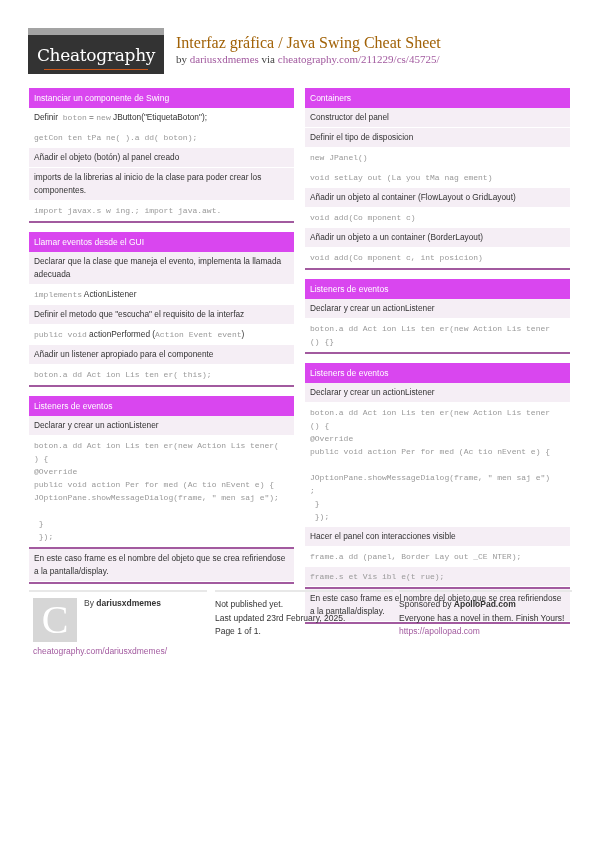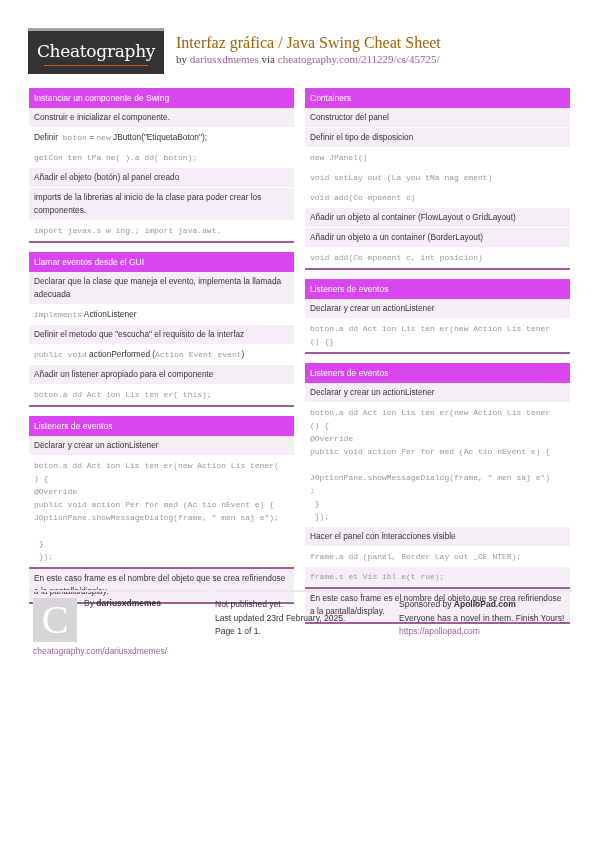--- a/index.html
+++ b/index.html
@@ -1,20 +1,20 @@
 <!DOCTYPE html>
 <html><head>
 <meta charset="utf-8">
 <style>
   * { box-sizing: border-box; margin: 0; padding: 0; }
   html, body { width: 600px; height: 849px; background: #ffffff; overflow: hidden; }
   body { font-family: "Liberation Sans", sans-serif; color: #333; position: relative; }
 
   .header { position: absolute; left: 28px; top: 28px; width: 544px; height: 46px; }
-  .logo { position: absolute; left: 0; top: 0; width: 136px; height: 46px; background: #333333; border-top: 3px solid #a3a3a3; }
+  .logo { position: absolute; left: 0; top: 0; width: 136px; height: 46px; background: #333333; border-top: 7px solid #a3a3a3; }
   .logo-text { position: absolute; left: 0; right: 0; top: 10px; text-align: center; color: #ffffff; font-family: "DejaVu Serif", serif; font-size: 17px; letter-spacing: -0.3px; }
   .logo-underline { position: absolute; left: 16px; width: 104px; top: 34px; height: 1px; background: #c8581c; }
   .title-block { position: absolute; left: 148px; top: 6px; }
   .title { font-family: "Liberation Serif", serif; font-size: 16px; color: #a16207; }
   .byline { font-family: "Liberation Serif", serif; font-size: 11px; color: #444; margin-top: 1px; }
   .byline .lnk { color: #a25a9f; }
 
   .col { position: absolute; width: 265px; }
   .col-left { left: 29px; top: 88px; }
   .col-right { left: 305px; top: 88px; }
@@ -58,21 +58,20 @@
       <span>via</span>
       <span class="lnk">cheatography.com/211229/cs/45725/</span>
     </div>
   </div>
 </div>
 
 <div class="col col-left">
 
   <div class="section">
     <div class="section-header">Instanciar un componente de Swing</div>
-    <div class="row desc">Construir e inicializar el componente.</div>
     <div class="row code"><span class="plain">Definir</span> <span>boton</span><span class="plain"> = </span><span>new</span><span class="plain"> JButton("EtiquetaBoton");</span></div>
     <div class="row code">getCon ten tPa ne( ).a dd( boton);</div>
     <div class="row desc">Añadir el objeto (botón) al panel creado</div>
     <div class="row desc">imports de la librerias al inicio de la clase para poder crear los componentes.</div>
     <div class="row code">import javax.s  w ing.; import java.awt.</div>
   </div>
 
   <div class="section">
     <div class="section-header">Llamar eventos desde el GUI</div>
     <div class="row desc">Declarar que la clase que maneja el evento, implementa la llamada adecuada</div>
@@ -99,22 +98,22 @@
 </div>
 
 <div class="col col-right">
 
   <div class="section">
     <div class="section-header">Containers</div>
     <div class="row desc">Constructor del panel</div>
     <div class="row desc">Definir el tipo de disposicion</div>
     <div class="row code">new JPanel()</div>
     <div class="row code">void setLay out (La you tMa nag ement)</div>
+    <div class="row desc">Añadir un objeto al container (FlowLayout o GridLayout)</div>
     <div class="row code">void add(Co mponent c)</div>
-    <div class="row desc">Añadir un objeto al container (FlowLayout o GridLayout)</div>
     <div class="row desc">Añadir un objeto a un container (BorderLayout)</div>
     <div class="row code">void add(Co mponent c, int posicion)</div>
   </div>
 
   <div class="section">
     <div class="section-header">Listeners de eventos</div>
     <div class="row desc">Declarar y crear un actionListener</div>
     <div class="row code multiline">boton.a dd Act ion Lis ten er(new Action Lis tener
 () {}</div>
   </div>

